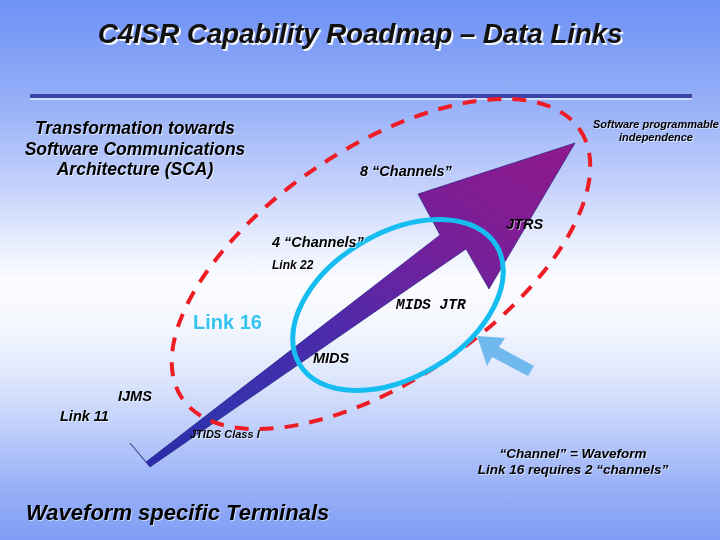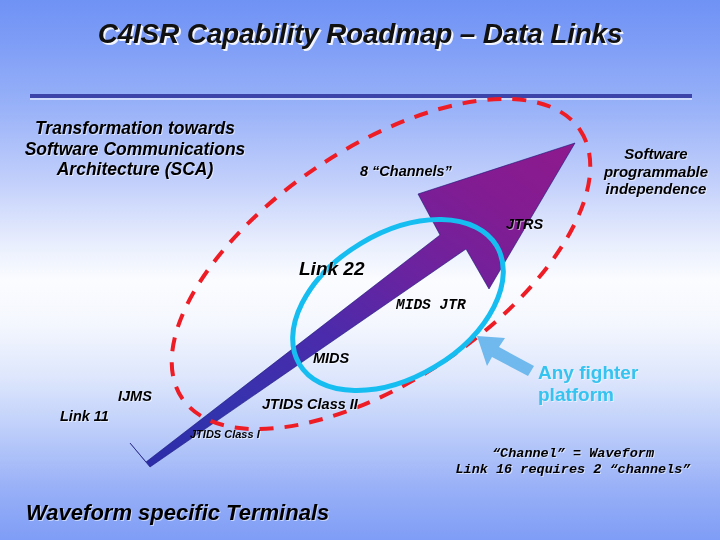--- a/index.html
+++ b/index.html
@@ -66,35 +66,35 @@
     text-shadow: 1px 1px 0 rgba(255,255,255,0.55);
   }
   .cyan {
     color: #35c3ef;
     font-style: normal;
     text-shadow: 1px 1px 0 rgba(255,255,255,0.5);
   }
 
   
   #lbl-transformation { left: 20px;  top: 118px; width: 230px; text-align: center; font-size: 17.5px; }
-  #lbl-software-prog  { left: 592px; top: 118px; width: 128px; text-align: center; font-size: 15px; margin-top: 27px; }
+  #lbl-software-prog  { left: 592px; top: 118px; width: 128px; text-align: center; font-size: 11px; }
   #lbl-ch8            { left: 360px; top: 163px; font-size: 14.5px; }
   #lbl-ch4            { left: 272px; top: 234px; font-size: 14.5px; }
-  #lbl-link22         { left: 272px; top: 258px; font-size: 19px; margin-left: 27px; }
+  #lbl-link22         { left: 272px; top: 258px; font-size: 12px; }
   #lbl-jtrs           { left: 506px; top: 216px; font-size: 14.5px; }
   #lbl-midsjtr        { left: 396px; top: 297px; font-size: 14.5px; font-family: Liberation Mono, monospace; }
   #lbl-link16         { left: 193px; top: 311px; font-size: 20px; font-weight: bold; }
   #lbl-mids           { left: 313px; top: 350px; font-size: 14.5px; }
   #lbl-ijms           { left: 118px; top: 388px; font-size: 14.5px; }
   #lbl-jtids2         { left: 262px; top: 396px; font-size: 14.5px; }
   #lbl-link11         { left: 60px;  top: 408px; font-size: 14.5px; }
   #lbl-jtids1         { left: 190px; top: 428px; font-size: 11px; }
   #lbl-waveform       { left: 26px;  top: 500px; font-size: 22px; }
   #lbl-anyfighter     { left: 538px; top: 362px; width: 170px; font-size: 19px; font-weight: bold; }
-  #lbl-note           { left: 437px; top: 446px; width: 272px; text-align: center; font-size: 13.5px; font-family: Liberation Mono, monospace; }
+  #lbl-note           { left: 437px; top: 446px; width: 272px; text-align: center; font-size: 13.5px; }
 
   
   #gfx {
     position: absolute;
     left: 0; top: 0;
     width: 720px; height: 540px;
     pointer-events: none;
   }
 
   
@@ -151,27 +151,27 @@
     </g>
 
     <g>
       <polygon points="477,336 505,338 499,347 534,366 528,376 492,357 487,366" fill="#6fb9ee"></polygon>
     </g>
   </svg>
 
   <div class="lbl" id="lbl-transformation">Transformation towards Software Communications Architecture (SCA)</div>
   <div class="lbl" id="lbl-software-prog">Software programmable independence</div>
   <div class="lbl" id="lbl-ch8">8 “Channels”</div>
+  <div class="lbl" id="lbl-ch4">4 “Channels”</div>
   <div class="lbl" id="lbl-link22">Link 22</div>
   <div class="lbl" id="lbl-jtrs">JTRS</div>
   <div class="lbl" id="lbl-midsjtr">MIDS JTR</div>
+  <div class="lbl cyan" id="lbl-link16">Link 16</div>
   <div class="lbl" id="lbl-mids">MIDS</div>
   <div class="lbl" id="lbl-ijms">IJMS</div>
-  <div class="lbl" id="lbl-jtids2">JTIDS Class II</div>
   <div class="lbl" id="lbl-link11">Link 11</div>
   <div class="lbl" id="lbl-jtids1">JTIDS Class I</div>
   <div class="lbl" id="lbl-waveform">Waveform specific Terminals</div>
-  <div class="lbl cyan" id="lbl-anyfighter">Any fighter platform</div>
   <div class="lbl" id="lbl-note">“Channel” = Waveform
 Link 16 requires 2 “channels”</div>
 
 
 </div>
 
 </body></html>

